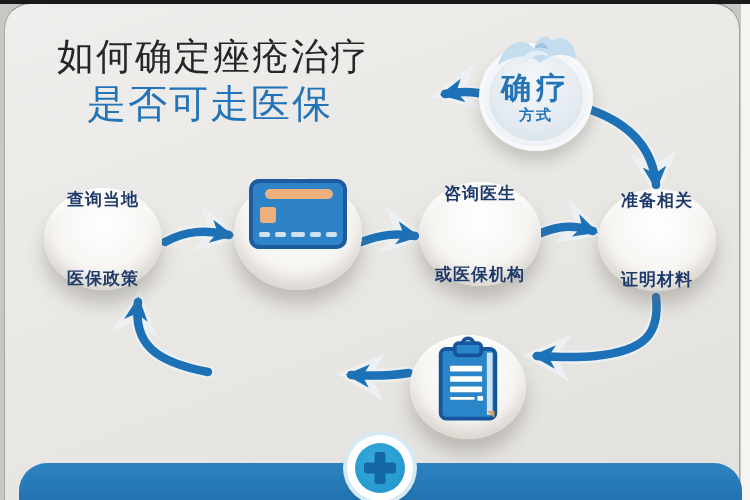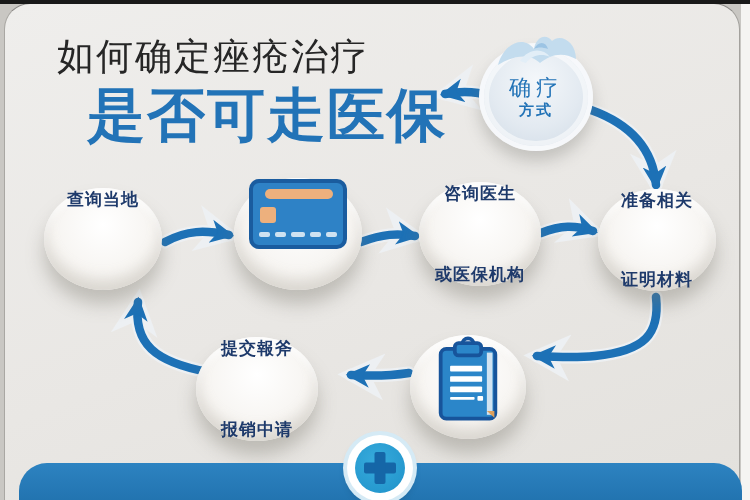--- a/index.html
+++ b/index.html
@@ -11,21 +11,21 @@
     position:absolute; top:3px; left:4px; width:736px; height:497px;
     background:linear-gradient(160deg,#efeeec 0%, #e9e7e4 55%, #e3e1dd 100%);
     border-radius:26px 26px 0 0;
     border-left:1px solid #a9a7a3; border-right:1px solid #a3a19d; border-top:1px solid #8a8886;
   }
   .right-sliver { position:absolute; top:0; left:741px; width:9px; height:500px; background:#f5f4f2; }
 
   
   .title { position:absolute; left:52px; top:30px; z-index:20; }
   .title .t1 { font-size:37px; font-weight:400; color:#262626; letter-spacing:2px; line-height:1.25; }
-  .title .t2 { font-size:58px; font-weight:700; color:#2273b7; letter-spacing:2px; margin-left:30px; margin-top:2px; line-height:1.15; }
+  .title .t2 { font-size:39px; font-weight:400; color:#2273b7; letter-spacing:2px; margin-left:30px; margin-top:2px; line-height:1.15; }
 
   
   .node {
     position:absolute; border-radius:50%;
     background:radial-gradient(circle at 50% 36%, #ffffff 0%, #f7f5f2 55%, #e8e5e0 100%);
     box-shadow:0 14px 18px rgba(122,117,108,.38), inset 0 -10px 14px rgba(188,183,175,.42), inset 0 5px 7px #ffffff;
     display:flex; flex-direction:column; align-items:center; justify-content:space-between;
     text-align:center; z-index:10;
   }
   .node .l1, .node .l2 { color:#1e3a6b; font-weight:bold; font-size:17px; line-height:1.38; letter-spacing:1px; white-space:nowrap; }
@@ -38,21 +38,21 @@
   .n-clip    { left:405px; top:331px; width:116px; height:104px; }
 
   
   .hub {
     position:absolute; left:474px; top:39px; width:114px; height:108px; border-radius:50%;
     background:radial-gradient(circle at 50% 34%, #f4f7fa 0%, #e3eaf1 55%, #cfdae5 100%);
     border:5px solid rgba(248,250,252,.9);
     box-shadow:0 10px 15px rgba(115,115,110,.32), inset 0 0 0 5px rgba(255,255,255,.55);
     display:flex; flex-direction:column; align-items:center; justify-content:center; z-index:12;
   }
-  .hub .l1 { color:#2273b7; font-weight:400; font-size:22px; letter-spacing:5px; line-height:1.2; }
+  .hub .l1 { color:#2273b7; font-weight:700; font-size:30px; letter-spacing:5px; line-height:1.2; }
   .hub .l2 { color:#2273b7; font-weight:900; font-size:15px; letter-spacing:2px; line-height:1.2; }
   .hub .ribbon { position:absolute; top:-17px; left:50%; transform:translateX(-50%); z-index:13; }
 
   
   .arrows { position:absolute; left:0; top:0; width:750px; height:500px; z-index:5; }
 
   
   .bottom-bar {
     position:absolute; left:14px; top:459px; width:723px; height:41px;
     background:linear-gradient(#2d83c1,#2172ae); border-radius:28px 28px 0 0; z-index:15;
@@ -121,20 +121,21 @@
       <path d="M8,34 C14,12 34,4 44,18 C46,6 56,2 62,10 C70,2 86,10 86,28 C72,20 60,24 50,32 C40,22 24,24 8,34 Z" fill="#c3dcee"></path>
       <path d="M30,30 C38,18 52,16 60,26 C52,22 42,24 36,32 Z" fill="#e2eef7"></path>
       <path d="M44,18 C48,10 56,10 58,18 C52,16 48,16 44,18 Z" fill="#9cc4e4"></path>
     </svg>
     <div class="l1">确疗</div>
     <div class="l2">方式</div>
   </div>
 
   <div class="node n-query">
     <div class="l1">查询当地</div>
+    <div class="l2">医保政策</div>
   </div>
 
   <div class="node n-card">
     <svg width="100" height="72" viewBox="0 0 100 72">
       <rect x="3" y="3" width="94" height="66" rx="8" fill="#2e82c6" stroke="#1a5c9f" stroke-width="4"></rect>
       <rect x="17" y="11" width="68" height="10" rx="5" fill="#edb07d"></rect>
       <rect x="12" y="29" width="16" height="16" rx="3" fill="#edb07d"></rect>
       <g fill="#cfe2f1">
         <rect x="11" y="54" width="11" height="5" rx="2"></rect>
         <rect x="27" y="54" width="11" height="5" rx="2"></rect>
@@ -148,24 +149,20 @@
   <div class="node n-prepare">
     <div class="l1">准备相关</div>
     <div class="l2">证明材料</div>
   </div>
 
   <div class="node n-consult">
     <div class="l1">咨询医生</div>
     <div class="l2">或医保机构</div>
   </div>
 
-  <div class="node n-submit">
-    <div class="l1">提交報斧</div>
-    <div class="l2">报销中请</div>
-  </div>
 
   <div class="node n-clip">
     <svg width="66" height="88" viewBox="0 0 70 92">
       <circle cx="35" cy="9" r="6" fill="#e8eef4" stroke="#17549b" stroke-width="4"></circle>
       <rect x="6" y="14" width="58" height="74" rx="6" fill="#2b86c9" stroke="#17549b" stroke-width="4"></rect>
       <rect x="55" y="18" width="6" height="66" fill="#eef3f8" opacity="0.85"></rect>
       <path d="M55,80 L63,80 L63,87 Z" fill="#dfa05c"></path>
       <rect x="21" y="8" width="28" height="13" rx="4" fill="#2b86c9" stroke="#17549b" stroke-width="4"></rect>
       <g fill="#ffffff">
         <rect x="16" y="32" width="34" height="6" rx="1"></rect>

